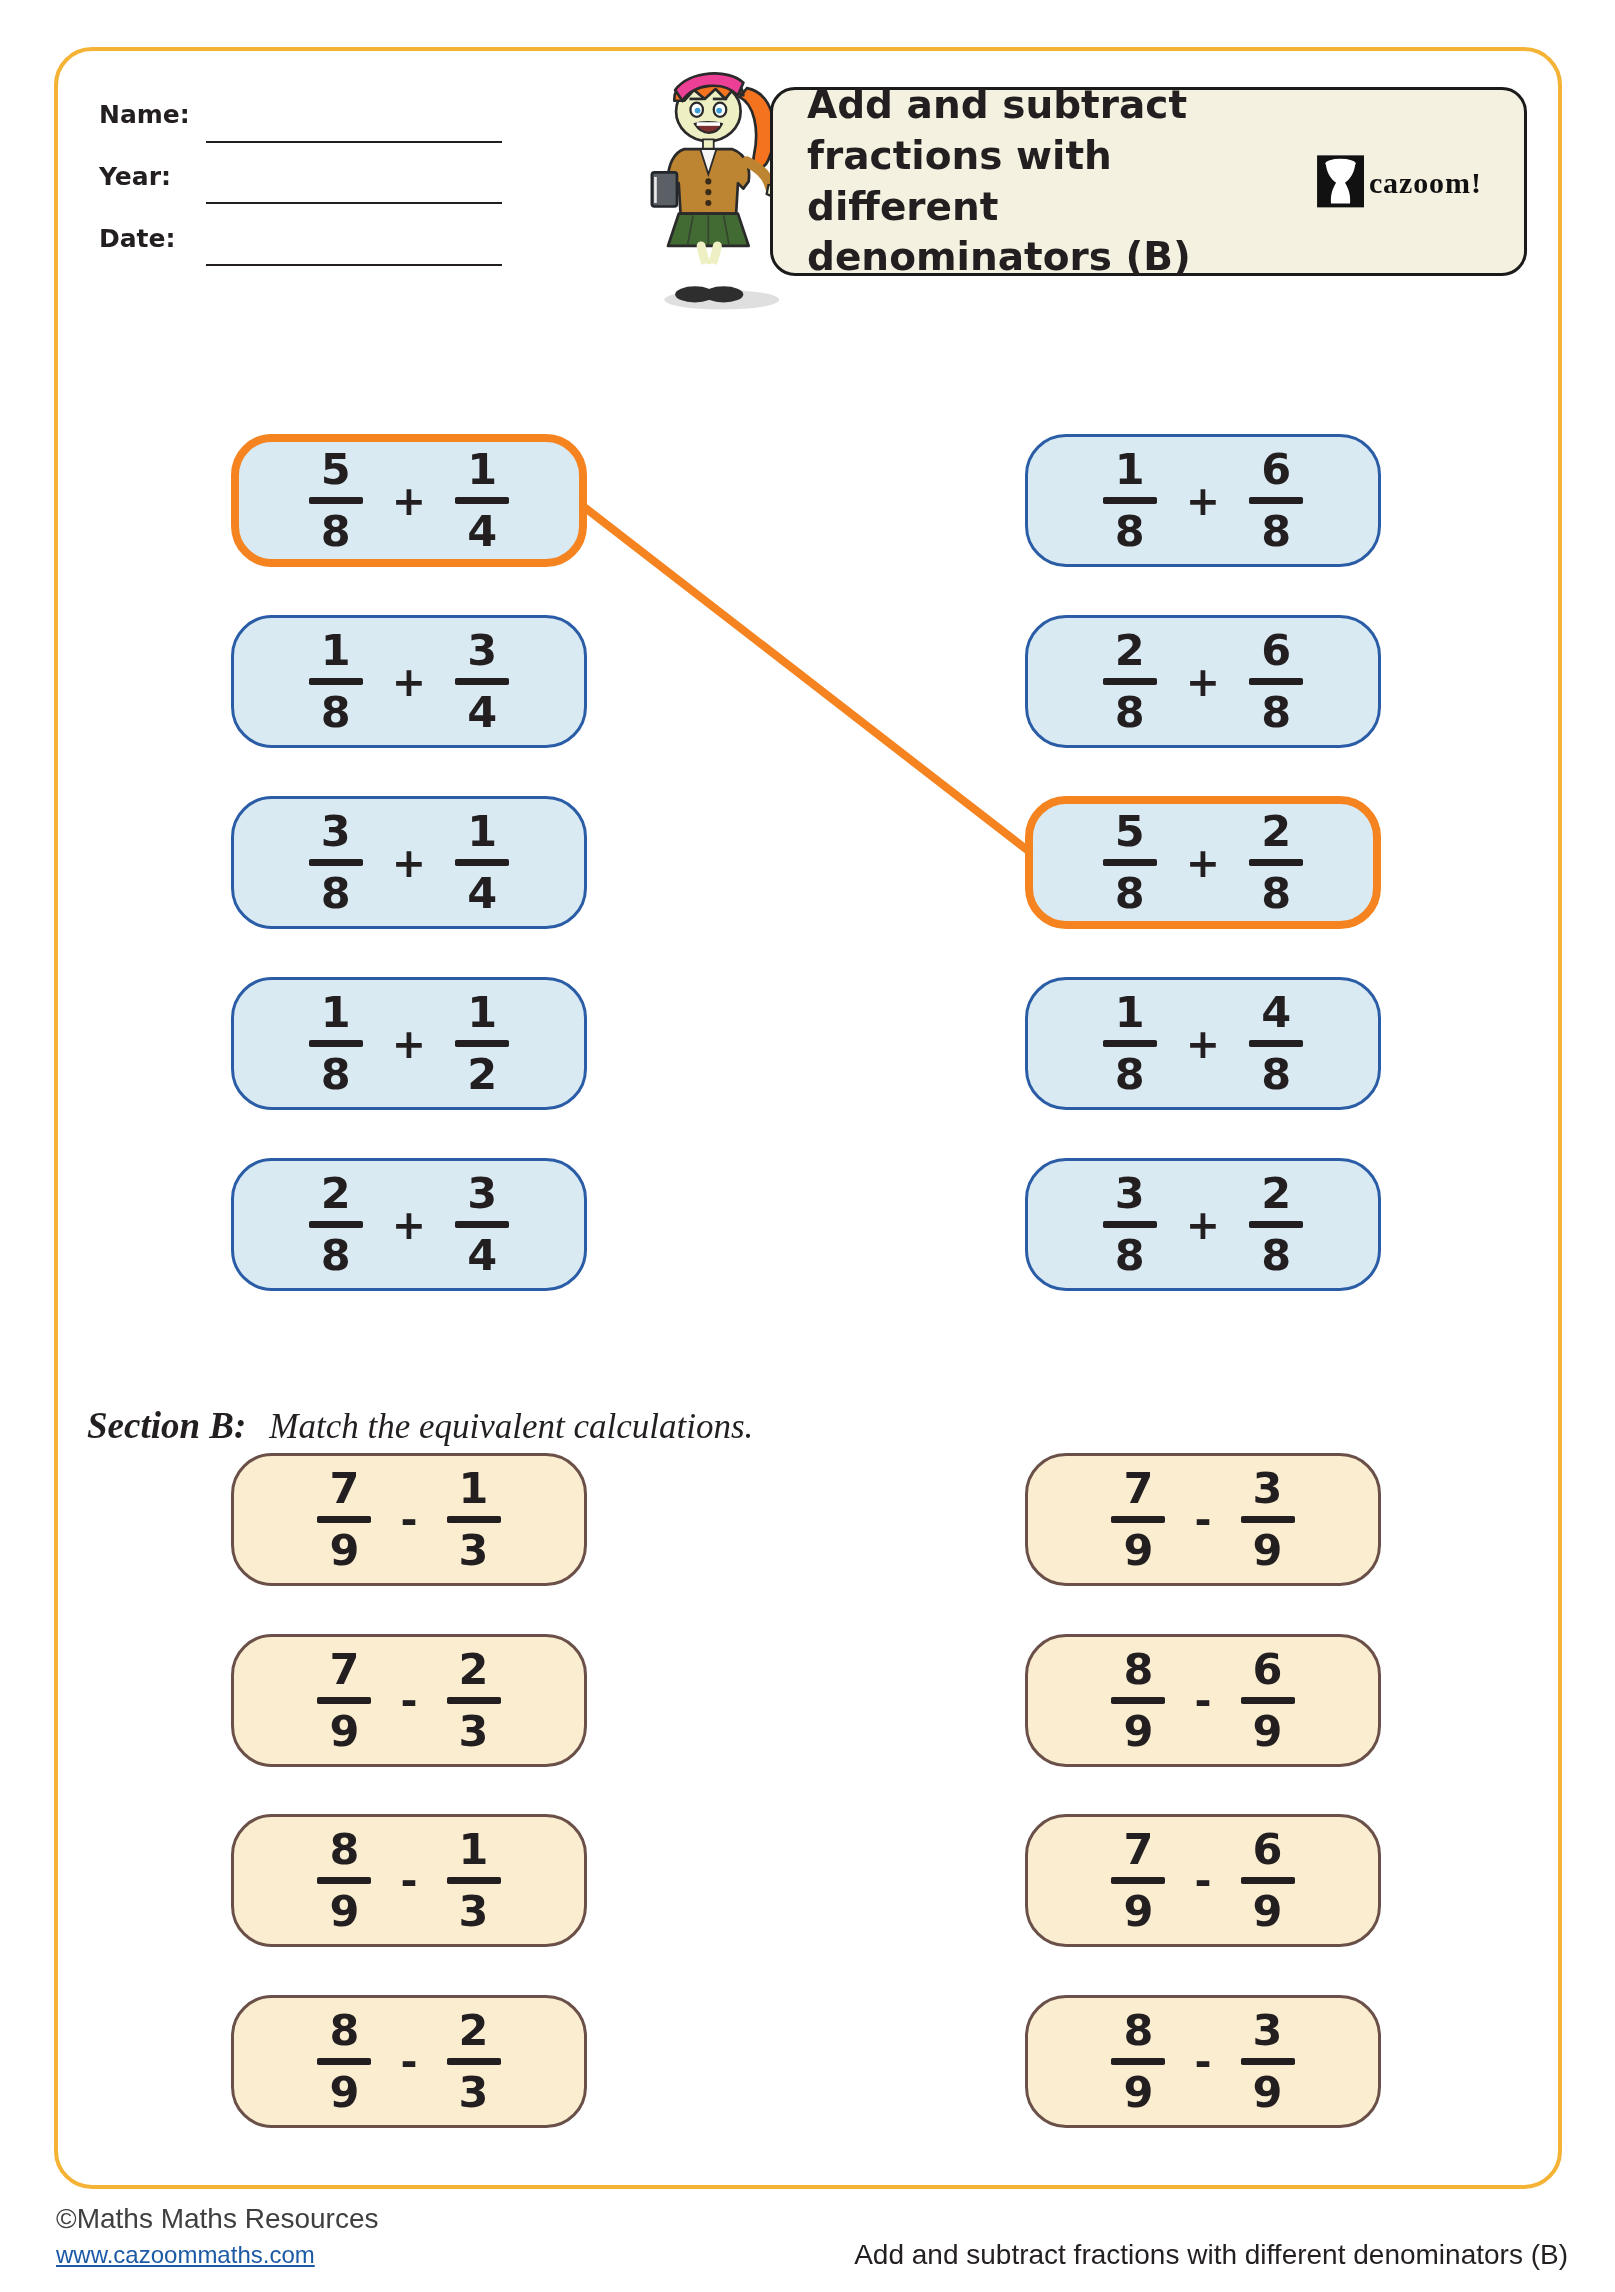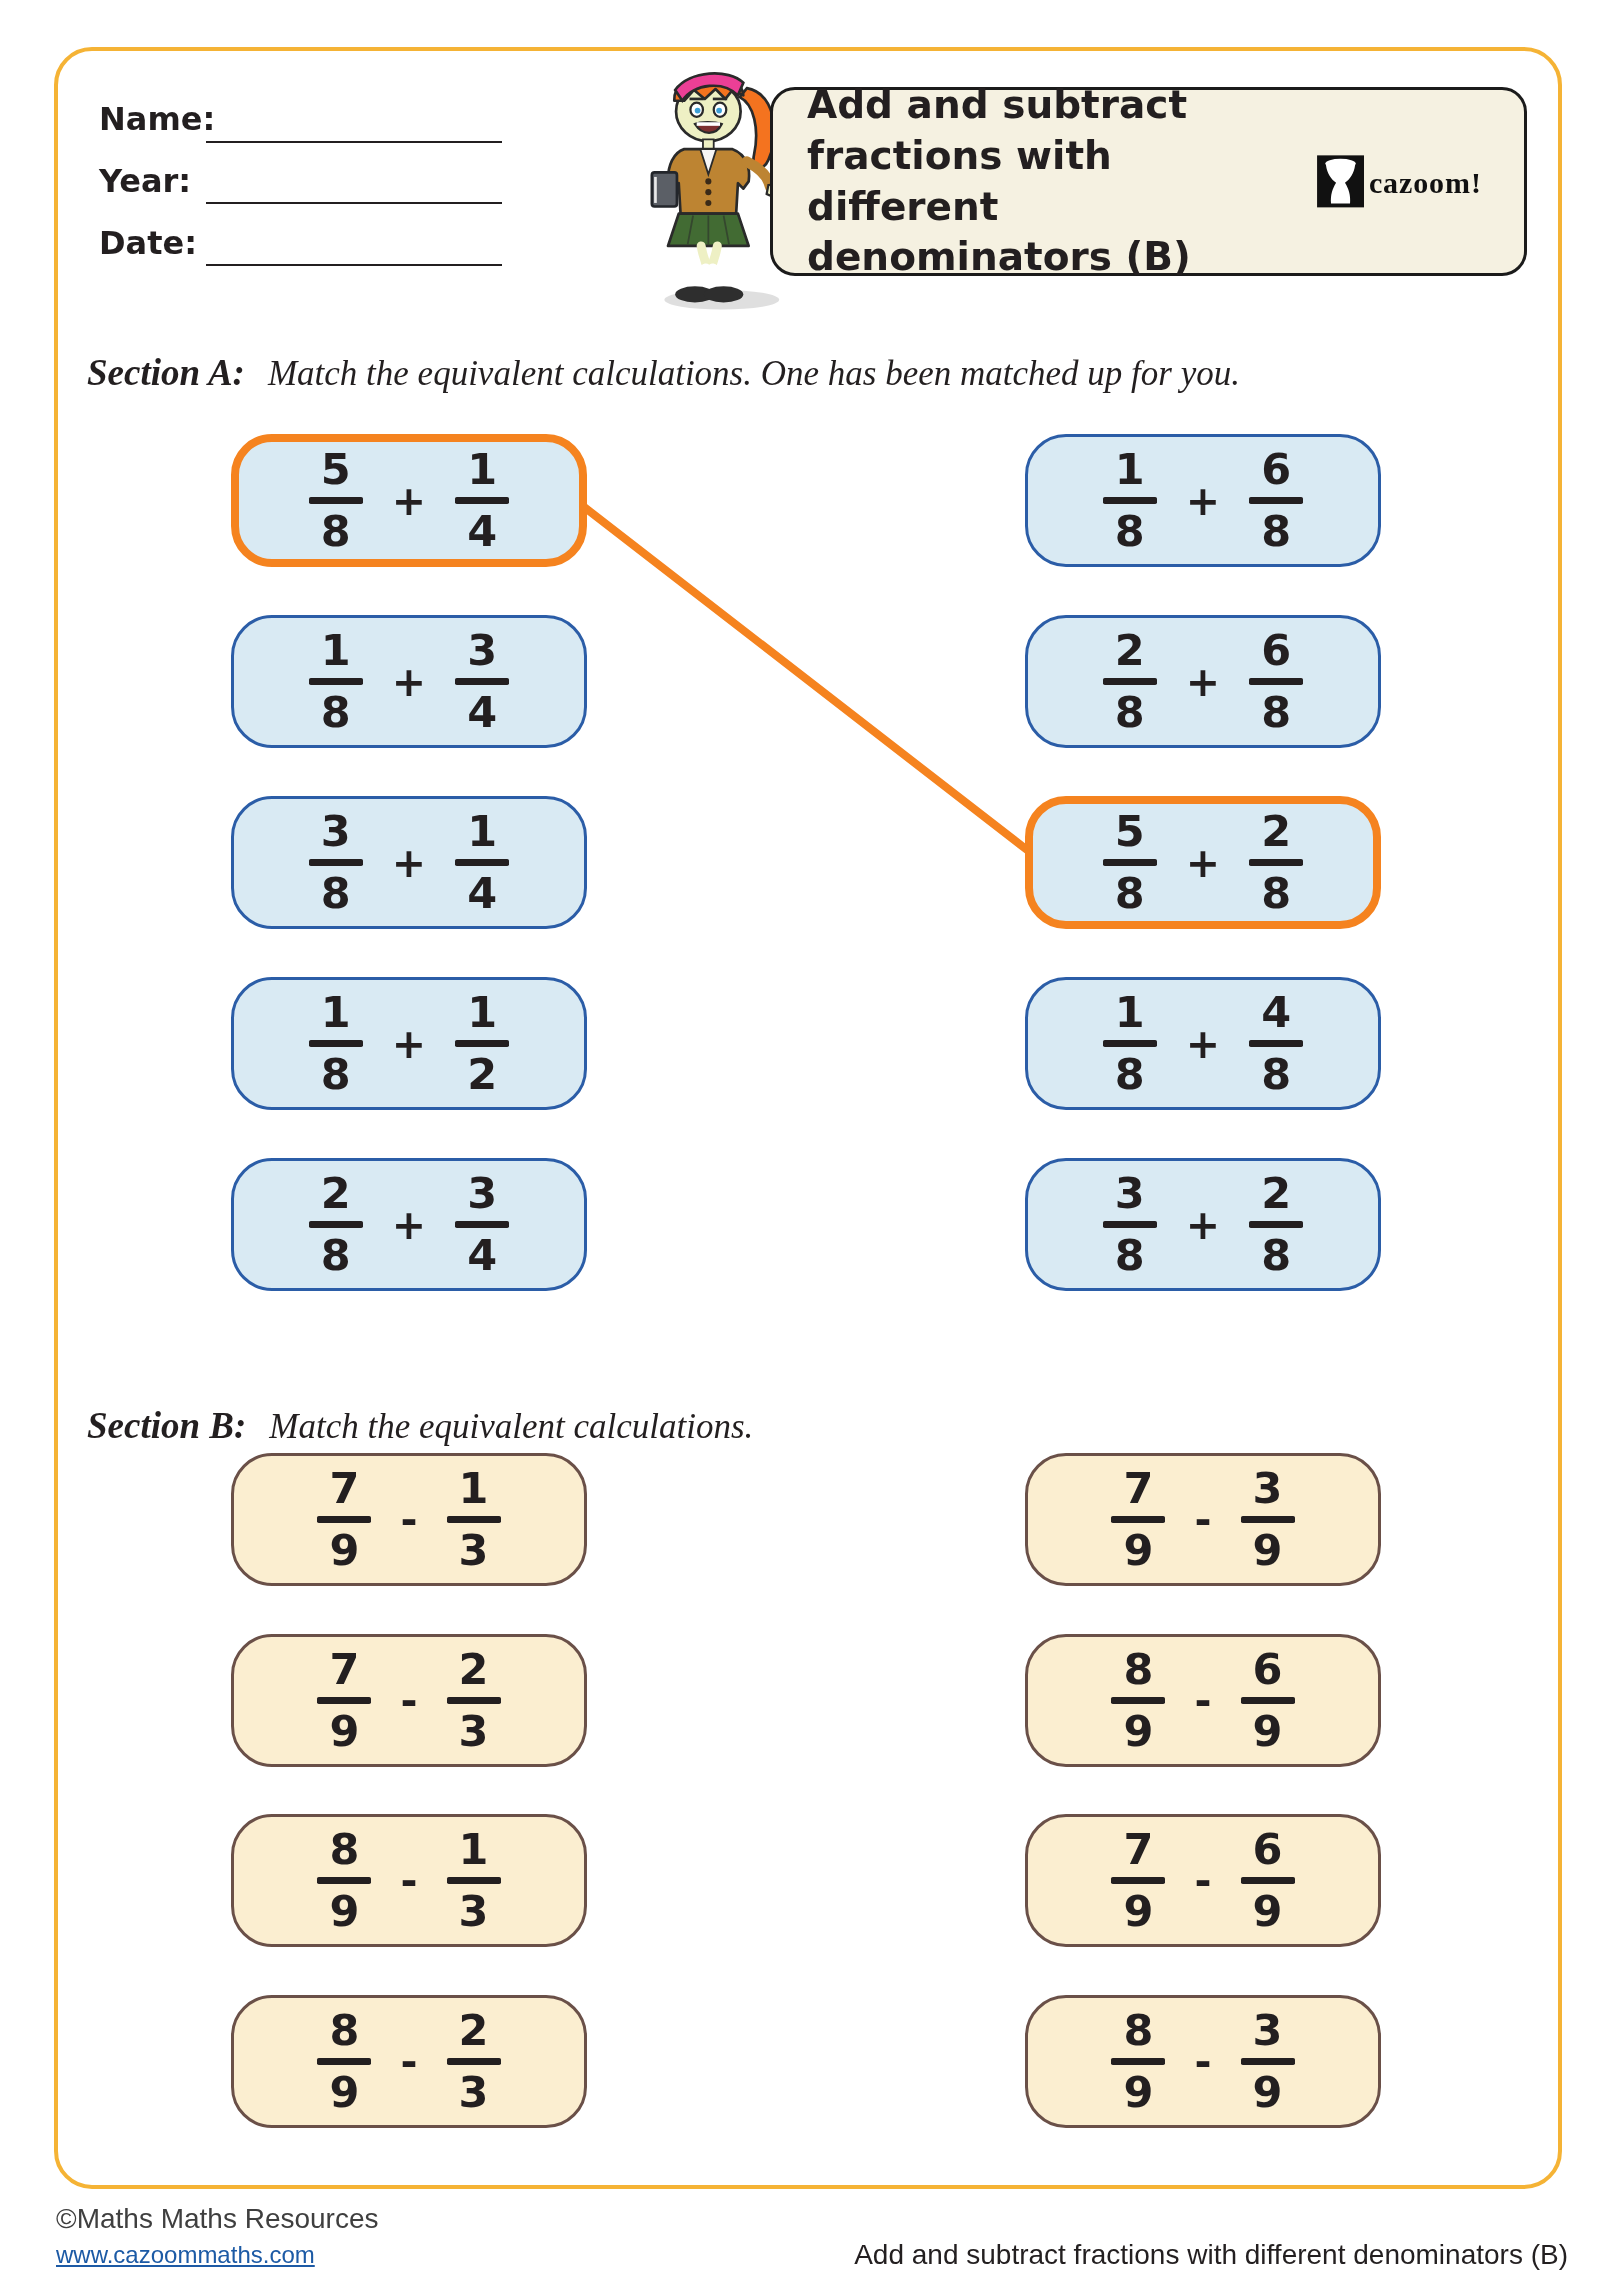--- a/index.html
+++ b/index.html
@@ -6,21 +6,21 @@
   * { box-sizing:border-box; }
   .page {
     position:relative; width:1616px; height:2293px; background:#ffffff;
     font-family:"DejaVu Sans","Liberation Sans",sans-serif; color:#231f20; overflow:hidden;
   }
   .frame {
     position:absolute; left:54px; top:47px; width:1508px; height:2142px;
     border:4.5px solid #f5b335; border-radius:38px;
   }
   
-  .field-label { position:absolute; left:99px; font-size:32px; font-weight:bold; color:#231f20; }
+  .field-label { position:absolute; left:99px; font-size:25px; font-weight:bold; color:#231f20; }
   .write-line { position:absolute; left:206px; width:296px; border-bottom:2.7px solid #231f20; height:0; }
   .girl { position:absolute; left:616px; top:54px; width:208px; height:262px; }
   .title-box {
     position:absolute; left:770px; top:87px; width:757px; height:189px;
     background:#f5f1e1; border:3.6px solid #1b1b1b; border-radius:25px;
     display:flex; align-items:center;
   }
   .title-text { width:537px; padding-left:34px; font-size:39px; font-weight:bold; line-height:1.3; color:#231f20; }
   .logo-wrap { width:170px; display:flex; align-items:center; margin-left:1.8px; }
   .logo-text { font-family:"Liberation Serif",serif; font-weight:bold; font-size:30px; color:#111; margin-top:3.6px; letter-spacing:0.9px; }
@@ -98,23 +98,20 @@
     <div class="logo-wrap">
       <svg viewBox="0 0 90 84" width="77" height="72">
         <rect x="8" y="0" width="74" height="82" fill="#111111"></rect>
         <ellipse cx="45" cy="13" rx="24" ry="7.5" fill="#ffffff"></ellipse>
         <path d="M22 15 C24 29 30 37 38 43 C32 53 29 62 30 76 L60 76 C61 62 58 53 52 43 C60 37 66 29 68 15 Z" fill="#ffffff"></path>
       </svg>
       <div class="logo-text">cazoom!</div>
     </div>
   </div>
 
-  <div class="sec-head" style="top:351px;">
-    <span class="sec-name">Section A:</span><span class="sec-instr">Match the equivalent calculations. One has been matched up for you.</span>
-  </div>
 
   <div class="card blue hl" style="left:231px; top:434px;">
     <div class="frac">
         <span class="num">5</span>
         <span class="bar"></span>
         <span class="den">8</span>
       </div>
     <div class="op">+</div>
     <div class="frac">
         <span class="num">1</span>

